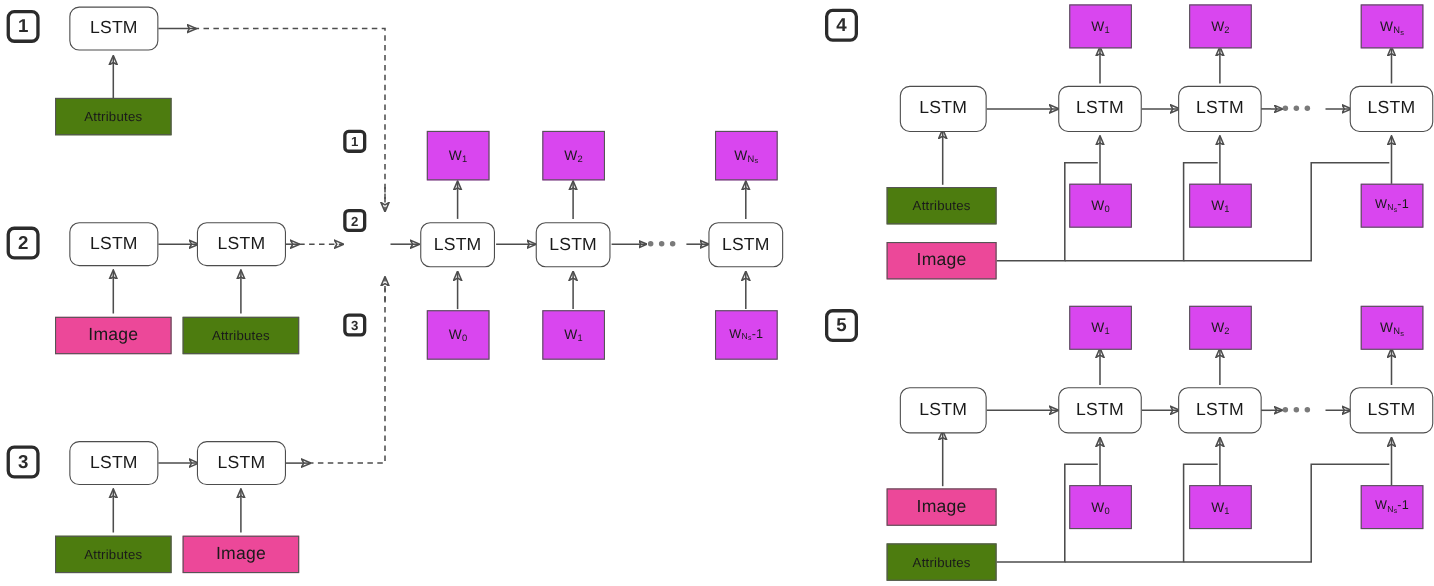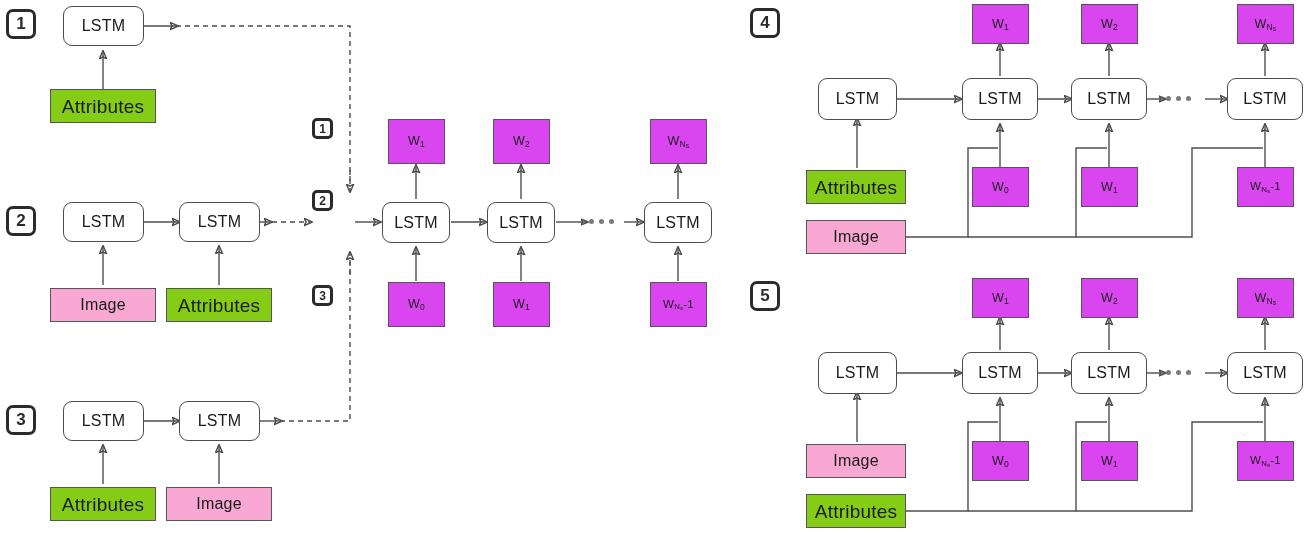--- a/index.html
+++ b/index.html
@@ -13,22 +13,22 @@
 
   
   .node{
     position:absolute;box-sizing:border-box;
     display:flex;align-items:center;justify-content:center;
     border:1.4px solid #4d4d4d;background:#ffffff;
     font-size:16px;line-height:1;letter-spacing:.2px;
     white-space:nowrap;z-index:6;
   }
   .lstm{border-radius:9px;background:#ffffff;}
-  .attr{background:#84cc16;border-color:#555;font-size:19px;}
-  .img{background:#f9a8d4;border-color:#555;font-size:16px;}
+  .attr{background:#4d7c0f;border-color:#555;font-size:12px;}
+  .img{background:#ec4899;border-color:#555;font-size:16px;}
   .word{background:#d946ef;border-color:#555;font-size:12.5px;}
   .word.small{font-size:11.5px;}
   .node sub{font-size:.68em;line-height:0;vertical-align:-.22em;}
 
   
   .badge{
     position:absolute;box-sizing:border-box;
     width:30px;height:30px;border:3.5px solid #2b2b2b;border-radius:7px;
     background:#ffffff;display:flex;align-items:center;justify-content:center;
     font-size:17px;font-weight:bold;color:#2b2b2b;z-index:8;

